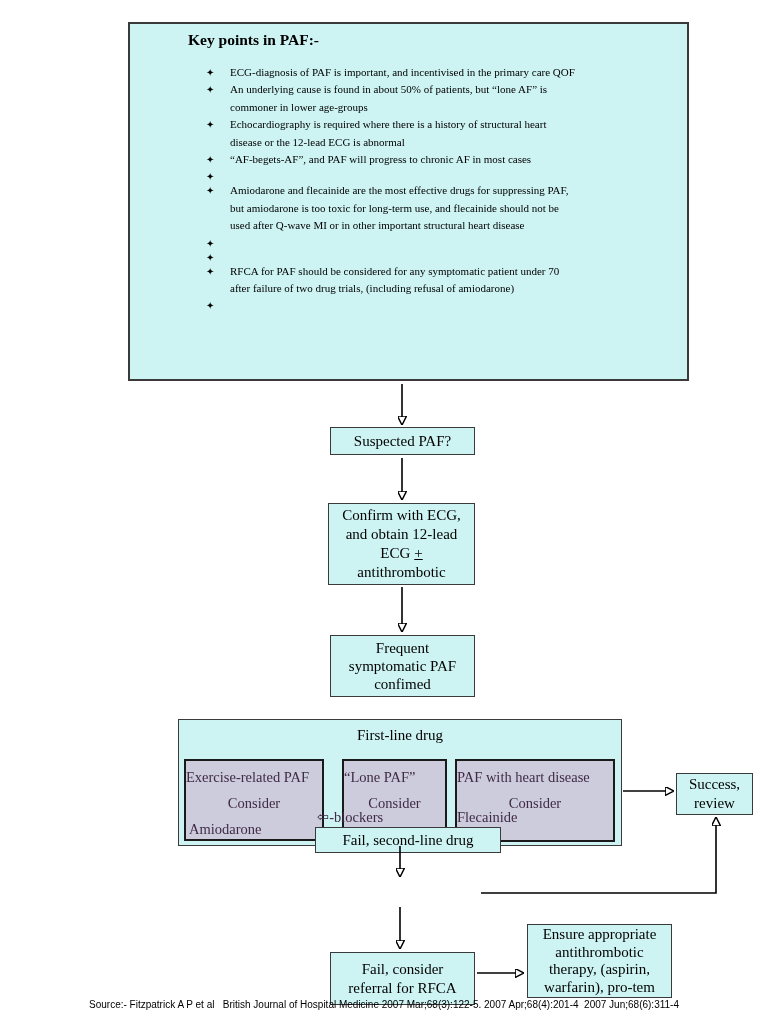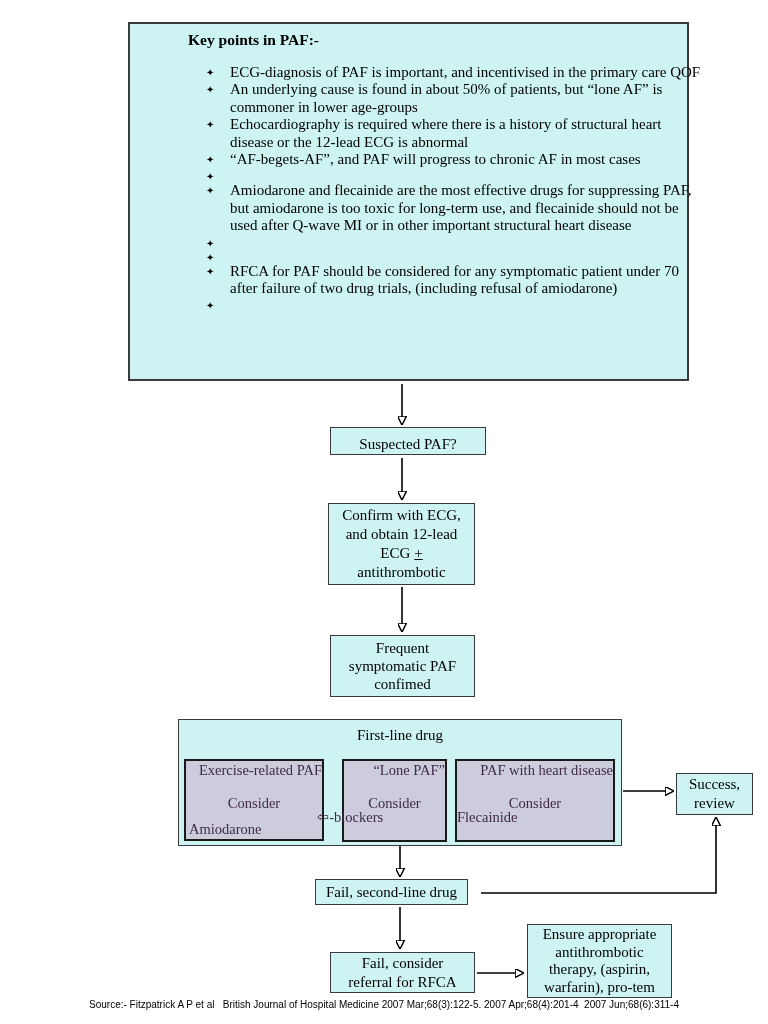--- a/index.html
+++ b/index.html
@@ -11,46 +11,46 @@
     position:absolute;background:var(--panel-fill,#cdf3f3);
     border:2px solid var(--panel-border,#3a3a3a);box-sizing:border-box;
   }
   .thinborder{border-width:1.5px;}
   
   .kp{left:128px;top:22px;width:561px;height:359px;padding-left:48px;}
   .kp-title{font-weight:bold;font-size:15.5px;margin:7px 0 0 10px;}
   .kp-list{list-style:none;margin:15px 0 0 0;padding:0 0 0 28px;}
   .kp-item{display:flex;align-items:flex-start;}
   .kp-bullet{width:24px;flex:0 0 24px;font-size:10px;padding-top:3px;}
-  .kp-text{white-space:pre;font-size:15px;line-height:17.4px;}
+  .kp-text{white-space:pre;font-size:11px;line-height:17.4px;}
   
   .flowbox{
     display:flex;flex-direction:column;align-items:center;justify-content:center;
     text-align:center;font-size:15px;line-height:18.6px;
   }
-  .b-suspected{left:330px;top:427px;width:156px;height:28px;justify-content:flex-end;}
+  .b-suspected{left:330px;top:427px;width:145px;height:28px;}
   .b-confirm{left:328px;top:503px;width:147px;height:82px;line-height:19px;}
   .b-frequent{left:330px;top:635px;width:145px;height:62px;line-height:18px;}
   .b-success{left:676px;top:773px;width:77px;height:42px;}
-  .b-fail2{left:315px;top:879px;width:153px;height:26px;}
-  .b-rfca{left:330px;top:952px;width:145px;height:41px;line-height:19px;}
+  .b-fail2{left:315px;top:827px;width:186px;height:26px;}
+  .b-rfca{left:330px;top:952px;width:145px;height:53px;line-height:19px;}
   .b-ensure{left:527px;top:924px;width:145px;height:74px;line-height:17.5px;}
   .underline{text-decoration:underline;margin-left:4px;}
   
   .b-firstline{left:178px;top:719px;width:444px;height:127px;}
   .fl-title{text-align:center;font-size:15px;margin-top:7px;}
   .opt{
     position:absolute;top:39px;background:var(--option-fill,#ccccdd);
     border:2px solid #1a1a1a;box-sizing:border-box;
     color:var(--option-text,#402a45);font-size:14.5px;
   }
   .opt1{left:5px;width:140px;height:82px;}
   .opt2{left:163px;width:105px;height:83px;}
   .opt3{left:276px;width:160px;height:83px;}
-  .opt-title{text-align:right;white-space:nowrap;margin-top:1px;}
+  .opt-title{text-align:left;white-space:nowrap;margin-top:8px;}
   .opt-consider{position:absolute;top:34px;left:0;width:100%;text-align:center;}
   .opt-drug{position:absolute;white-space:nowrap;}
   .opt1 .opt-drug{top:60px;left:3px;}
   .opt2 .opt-drug{top:48px;left:-27px;}
   .opt3 .opt-drug{top:48px;left:0px;}
   
   .connectors{position:absolute;left:0;top:0;width:768px;height:1024px;pointer-events:none;}
   .connectors line,.connectors path{stroke:#000;stroke-width:1.6px;fill:none;}
   
   .source{

